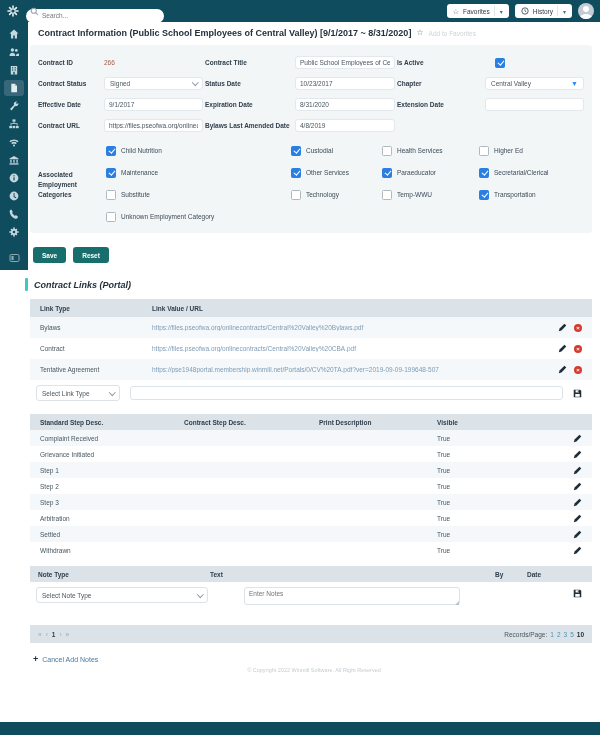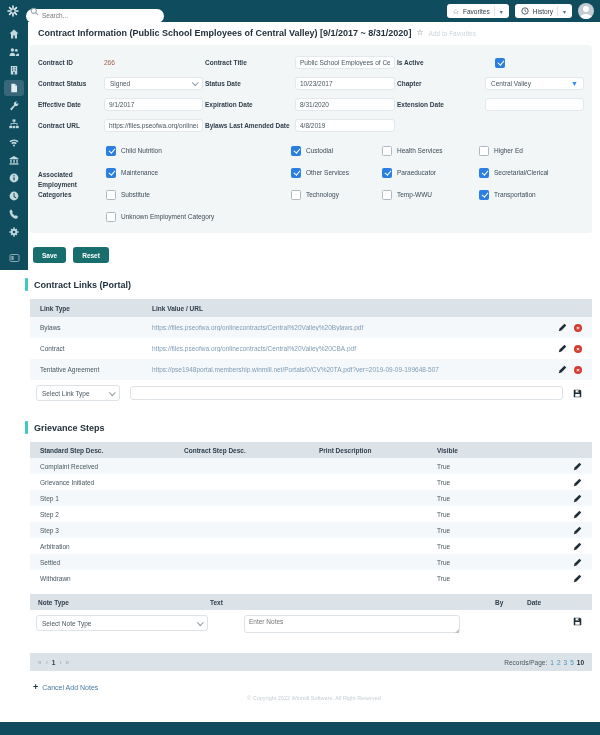--- a/index.html
+++ b/index.html
@@ -50,21 +50,21 @@
     border:solid #fff;border-width:0 1.2px 1.2px 0;transform:rotate(40deg);}
   .cats{display:flex;margin-top:14px;}
   .cats-label{width:68px;flex:none;font-size:6.5px;font-weight:bold;color:#2f3e4a;padding-top:24px;line-height:1.5;}
   .cats-grid{flex:1;display:grid;grid-template-columns:185px 91px 97px auto;row-gap:13px;align-content:start;}
   .cat{display:flex;align-items:center;gap:5px;font-size:6.5px;color:#3c4b57;height:9px;}
   
   .btn-row{margin:14px 0 0 5px;display:flex;}
   .btn{height:16px;padding:0 9px;background:#176e6c;color:#fff;font-size:6.5px;font-weight:bold;border:none;
     border-radius:3px;margin-right:7px;font-family:"Liberation Sans",sans-serif;cursor:pointer;}
   
-  .sec{display:flex;align-items:center;margin:15px 0 0 -3px;}
+  .sec{display:flex;align-items:center;margin:15px 0 0 -3px;font-style:italic;}
   .sec-bar{width:3px;height:13px;background:#3fc8c0;margin-right:6px;border-radius:1px;}
   .sec-title{font-size:9px;font-weight:bold;color:#22313d;}
   
   .tbl{margin:8px 8px 0 2px;font-size:6.5px;}
   .t-head{background:#dbe2e8;display:flex;height:18px;align-items:center;font-weight:bold;color:#2f3e4a;}
   .t-row{display:flex;height:21px;align-items:center;color:#47565f;background:#fff;}
   .t-row.alt{background:#f4f8fa;}
   .c-type{width:112px;padding-left:10px;flex:none;}
   .c-url{flex:1;color:#7f9cb5;overflow:hidden;white-space:nowrap;}
   .c-icons{width:50px;flex:none;display:flex;justify-content:flex-end;align-items:center;gap:7px;padding-right:10px;}
@@ -425,24 +425,20 @@
         <svg width="9" height="9" viewBox="0 0 12 12">
             <path d="M1 1h8.5L11 2.5V11H1z" fill="#1f2d36"></path>
             <rect x="3" y="6.7" width="6" height="3.6" fill="#fff"></rect>
             <rect x="3.4" y="1.6" width="4.6" height="3" fill="#fff"></rect>
             <rect x="6.4" y="2" width="1.2" height="2.2" fill="#1f2d36"></rect>
           </svg>
       </button>
     </div>
   </div>
 
-  <div class="sec">
-    <span class="sec-bar"></span>
-    <span class="sec-title">Grievance Steps</span>
-  </div>
   <div class="tbl">
     <div class="t-head" style="height:16px;">
       <span class="g-standard">Standard Step Desc.</span>
       <span class="g-contract">Contract Step Desc.</span>
       <span class="g-print">Print Description</span>
       <span class="g-visible">Visible</span>
       <span class="g-icons"></span>
     </div>
     <div class="t-row g alt">
         <span class="g-standard">Complaint Received</span>

